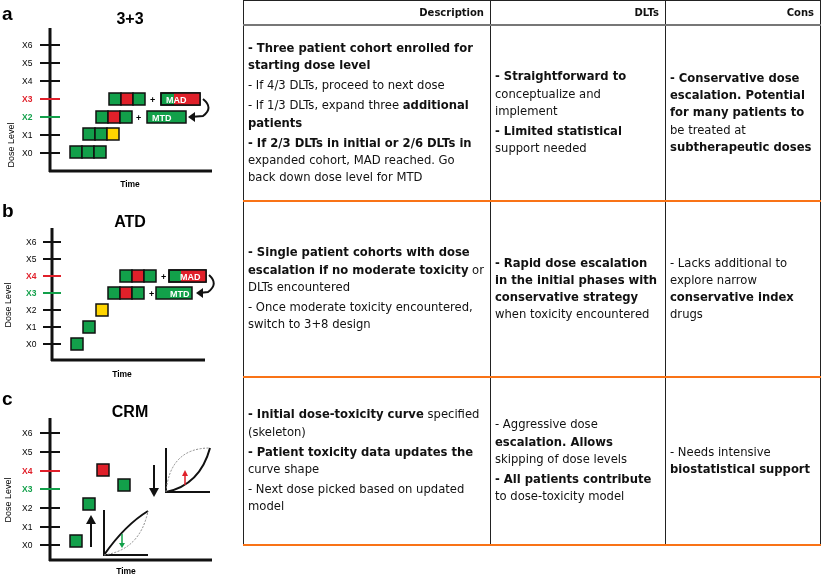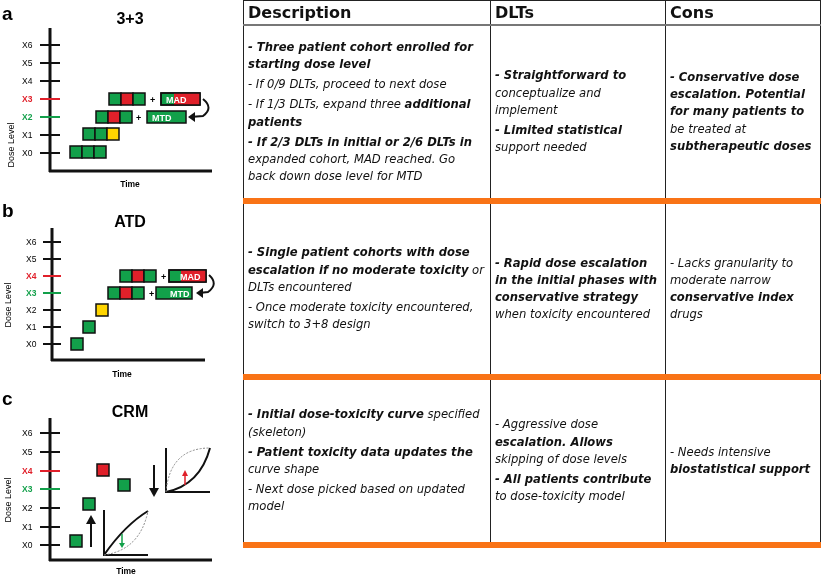--- a/index.html
+++ b/index.html
@@ -1,22 +1,22 @@
 <!DOCTYPE html>
 <html><head>
 <meta charset="utf-8">
 <style>
   html,body{margin:0;padding:0;background:#fff;}
   body{width:821px;height:577px;position:relative;overflow:hidden;font-family:"Liberation Sans",sans-serif;color:#111;}
   .panel{position:absolute;left:0;width:240px;}
   .panel svg{display:block;}
   table.cmp{position:absolute;left:243px;top:0;width:577px;border-collapse:collapse;table-layout:fixed;font-family:"DejaVu Sans",sans-serif;font-size:11.6px;line-height:17.2px;}
   table.cmp td, table.cmp th{border:1.5px solid #222;vertical-align:middle;padding:0 6px 0 4px;}
-  table.cmp th{height:23px;font-size:16px;font-weight:bold;border-bottom:2px solid #777;text-align:left;}
-  table.cmp tr.r td{border-bottom:6px solid #f97316;font-style:italic;}
+  table.cmp th{height:23px;font-size:10px;font-weight:bold;border-bottom:2px solid #777;text-align:right;}
+  table.cmp tr.r td{border-bottom:2px solid #f97316;}
   .line{margin:3px 0;}
   b{font-weight:bold;}
 </style>
 </head>
 <body>
 
 <div class="panel" style="top:0;height:195px;">
   <svg width="240" height="195" viewBox="0 0 240 195">
     <text x="2" y="20" font-family="Liberation Sans, sans-serif" font-weight="bold" font-size="19">a</text>
     <text x="130" y="24" text-anchor="middle" font-family="Liberation Sans, sans-serif" font-weight="bold" font-size="16">3+3</text>
@@ -189,42 +189,42 @@
     <tr>
       <th>Description</th>
       <th>DLTs</th>
       <th>Cons</th>
     </tr>
   </thead>
   <tbody>
     <tr class="r" style="height:176px;">
       <td>
           <div class="line"><b>- Three patient cohort enrolled for starting dose level</b></div>
-          <div class="line"><span>- If 0/9 DLTs, proceed to next dose</span></div>
+          <div class="line"><span>- If 4/3 DLTs, proceed to next dose</span></div>
           <div class="line"><span>- If 1/3 DLTs, expand three </span><b>additional patients</b></div>
           <div class="line"><b>- If 2/3 DLTs in initial or 2/6 DLTs in</b><span> expanded cohort, MAD reached. Go back down dose level for MTD</span></div>
         </td>
       <td>
           <div class="line"><b>- Straightforward to</b><span> conceptualize and implement</span></div>
           <div class="line"><b>- Limited statistical</b><span> support needed</span></div>
         </td>
       <td>
           <div class="line"><b>- Conservative dose escalation. Potential for many patients to</b><span> be treated at </span><b>subtherapeutic doses</b></div>
         </td>
     </tr>
     <tr class="r" style="height:176px;">
       <td>
           <div class="line"><b>- Single patient cohorts with dose escalation if no moderate toxicity</b><span> or DLTs encountered</span></div>
           <div class="line"><span>- Once moderate toxicity encountered, switch to 3+8 design</span></div>
         </td>
       <td>
           <div class="line"><b>- Rapid dose escalation in the initial phases with conservative strategy</b><span> when toxicity encountered</span></div>
         </td>
       <td>
-          <div class="line"><span>- Lacks granularity to moderate narrow </span><b>conservative index</b><span> drugs</span></div>
+          <div class="line"><span>- Lacks additional to explore narrow </span><b>conservative index</b><span> drugs</span></div>
         </td>
     </tr>
     <tr class="r" style="height:168px;">
       <td>
           <div class="line"><b>- Initial dose-toxicity curve</b><span> specified (skeleton)</span></div>
           <div class="line"><b>- Patient toxicity data updates the</b><span> curve shape</span></div>
           <div class="line"><span>- Next dose picked based on updated model</span></div>
         </td>
       <td>
           <div class="line"><span>- Aggressive dose </span><b>escalation. Allows</b><span> skipping of dose levels</span></div>

